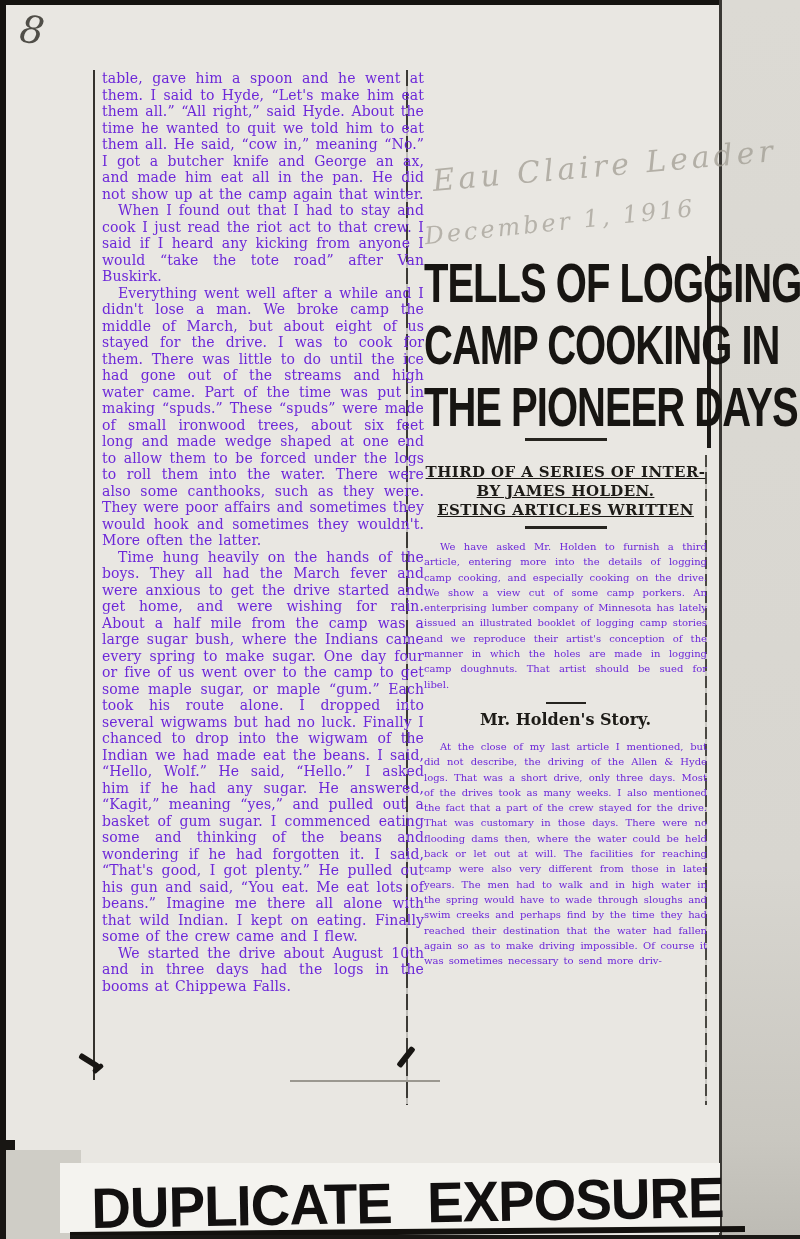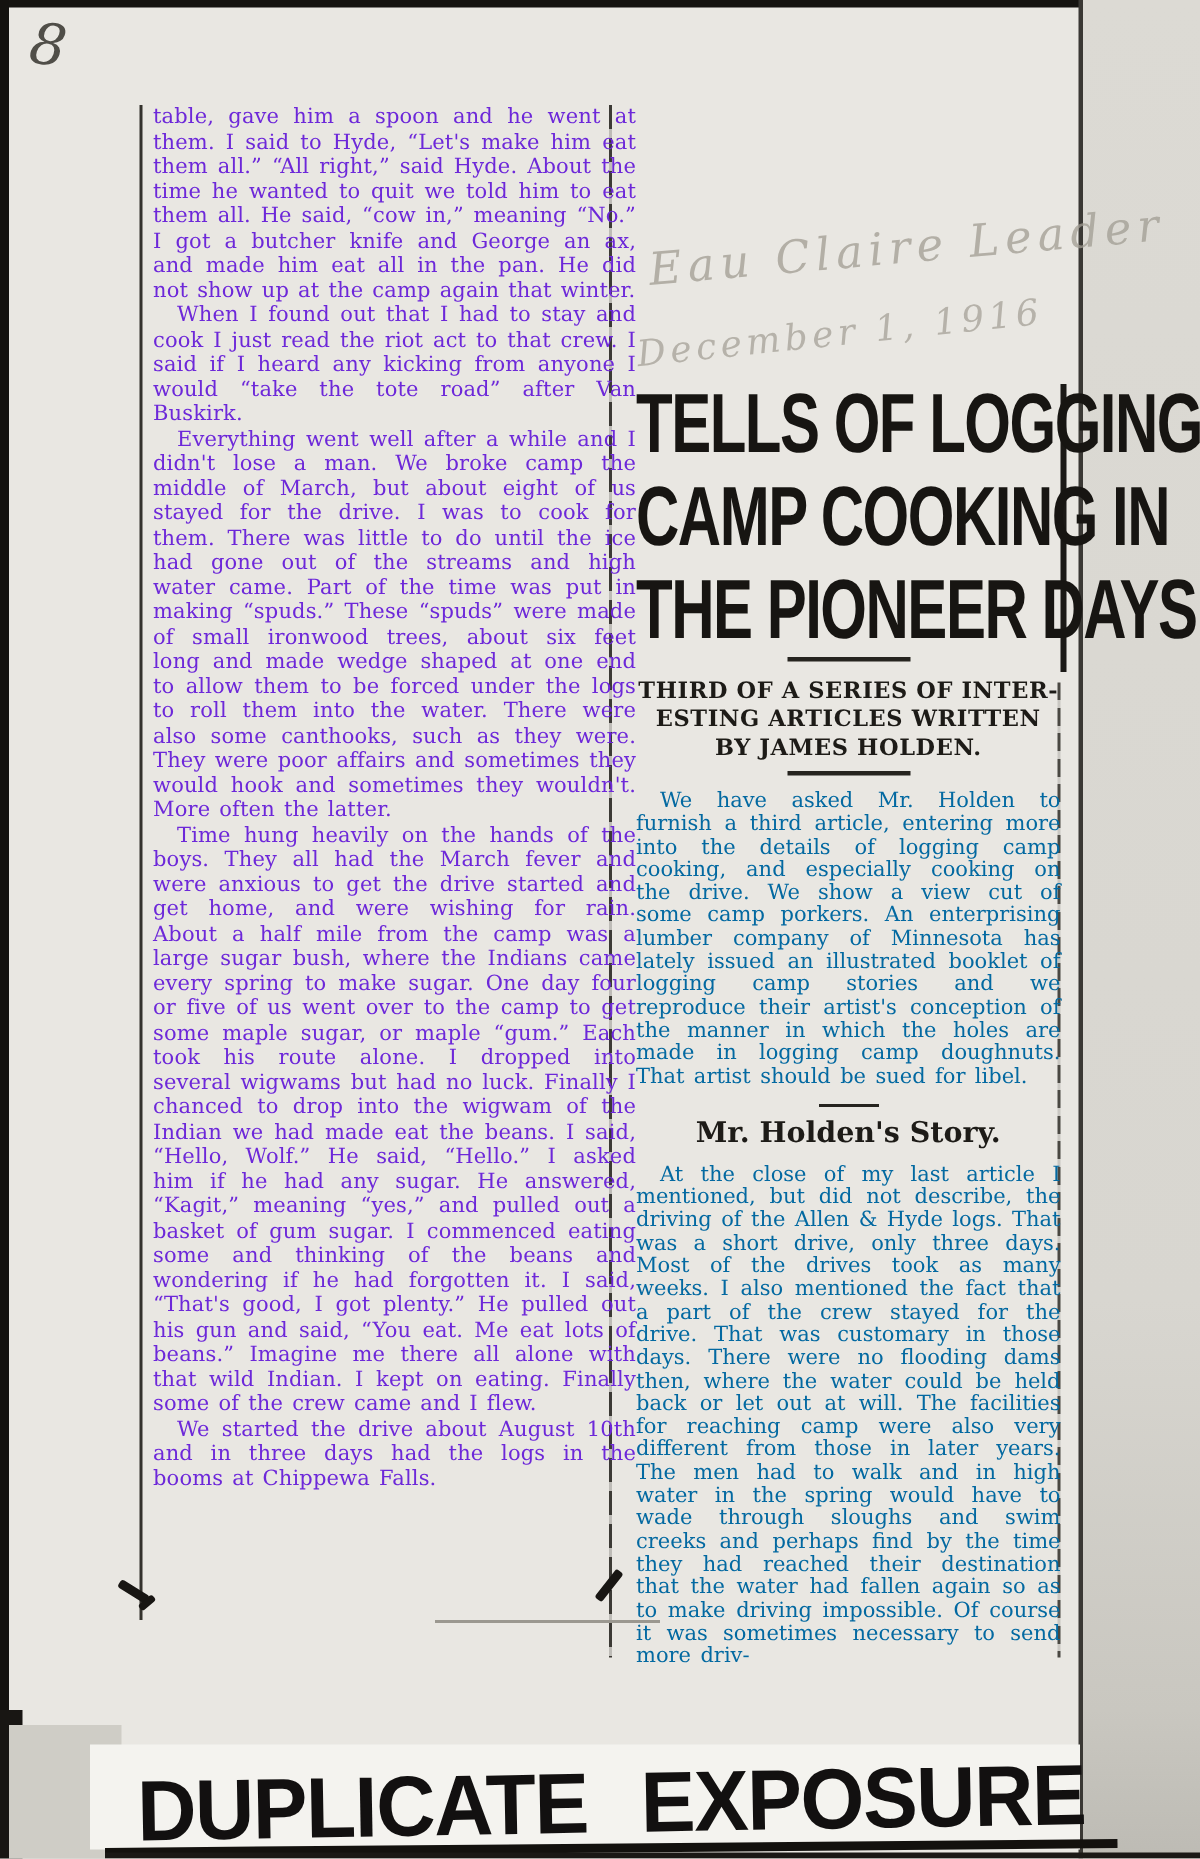--- a/index.html
+++ b/index.html
@@ -57,31 +57,31 @@
   
   .col-right { position:absolute; left:424px; top:252px; width:283px; }
   .headline-line {
     font-family:"Liberation Sans", sans-serif; font-weight:bold; font-size:40px;
     color:#171512; text-align:justify; text-align-last:justify;
     transform:scaleY(1.4); transform-origin:50% 0; height:42px; margin-bottom:20px;
     letter-spacing:-1px; white-space:nowrap; display:block;
   }
   .divider { height:3px; background:#26241f; margin:6px auto 8px auto; width:82px; }
   .divider.thin { height:2px; width:40px; margin:10px auto 6px auto; }
-  .subhead { margin-top:10px; }
+  .subhead { margin-top:22px;text-decoration:underline; }
   .subhead-line {
     font-size:15px; font-weight:bold; text-align:center; line-height:19px;
     letter-spacing:.4px; color:#1d1b17;
   }
   .rc-para {
-    margin:10px 0 0 0; font-size:14px; line-height:15.3px; text-align:justify;
-    text-indent:16px; word-spacing:1.8px; color:#0369a1;
+    margin:10px 0 0 0; font-size:10px; line-height:15.3px; text-align:justify;
+    text-indent:16px; word-spacing:1.8px; color:#6d28d9;
   }
   .section-head {
-    font-size:19px; font-weight:bold; text-align:center; margin:2px 0 2px 0; color:#1d1b17;
+    font-size:16px; font-weight:bold; text-align:center; margin:2px 0 2px 0; color:#1d1b17;
   }
 
   
   .mark { position:absolute; background:#181613; }
   .mark-1 { left:78px; top:1058px; width:22px; height:6px; transform:rotate(32deg); border-radius:2px; }
   .mark-1b { left:92px; top:1066px; width:12px; height:5px; transform:rotate(-40deg); border-radius:2px; }
   .mark-2 { left:394px; top:1054px; width:24px; height:6px; transform:rotate(-52deg); border-radius:2px; }
   .faint-underline { position:absolute; left:290px; top:1080px; width:150px; height:2px; background:#9b9890; }
 
   
@@ -132,22 +132,22 @@
       <div>
           <div class="headline-line">TELLS OF LOGGING</div>
           <div class="headline-line">CAMP COOKING IN</div>
           <div class="headline-line">THE PIONEER DAYS</div>
         </div>
     </div>
     <div class="divider"></div>
     <div class="subhead">
       <div>
           <div class="subhead-line">THIRD OF A SERIES OF INTER-</div>
+          <div class="subhead-line">BY JAMES HOLDEN.</div>
           <div class="subhead-line">ESTING ARTICLES WRITTEN</div>
-          <div class="subhead-line">BY JAMES HOLDEN.</div>
         </div>
     </div>
     <div class="divider"></div>
     <p class="rc-para">We have asked Mr. Holden to furnish a third article, entering more into the details of logging camp cooking, and especially cooking on the drive.  We show a view cut of some camp porkers.  An enterprising lumber company of Minnesota has lately issued an illustrated booklet of logging camp stories and we reproduce their artist's conception of the manner in which the holes are made in logging camp doughnuts.  That artist should be sued for libel.</p>
     <div class="divider thin"></div>
     <div class="section-head">Mr. Holden's Story.</div>
     <p class="rc-para">At the close of my last article I mentioned, but did not describe, the driving of the Allen &amp; Hyde logs.  That was a short drive, only three days.  Most of the drives took as many weeks.  I also mentioned the fact that a part of the crew stayed for the drive.  That was customary in those days.  There were no flooding dams then, where the water could be held back or let out at will.  The facilities for reaching camp were also very different from those in later years. The men had to walk and in high water in the spring would have to wade through sloughs and swim creeks and perhaps find by the time they had reached their destination that the water had fallen again so as to make driving impossible.  Of course it was sometimes necessary to send more driv-</p>
   </div>
 
   <div class="mark mark-1"></div>

